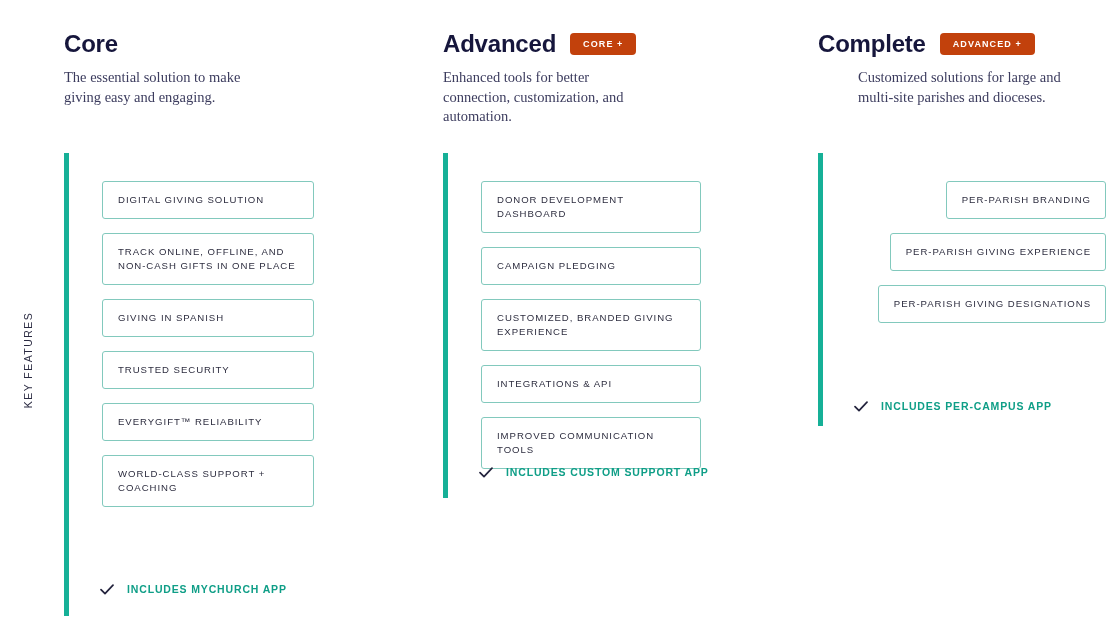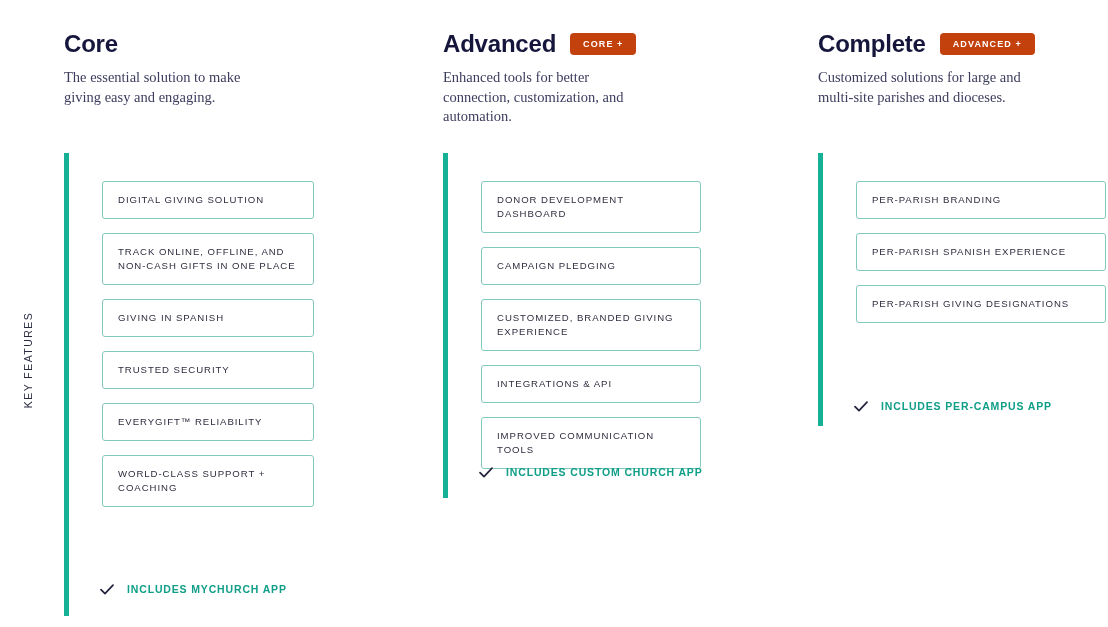--- a/index.html
+++ b/index.html
@@ -80,21 +80,21 @@
   .tier-desc {
     position: absolute;
     top: 68px;
     left: 0;
     width: 215px;
     font-family: "Liberation Serif", serif;
     font-size: 14.5px;
     line-height: 19.5px;
     color: #3c3c5e;
   }
-  #column-complete .tier-desc { width: 235px; }
+  #column-complete .tier-desc { width: 235px; margin-left: 40px; }
 
   
   .features-block {
     position: absolute;
     left: 0;
     top: 153px;
   }
   .accent-bar {
     position: absolute;
     left: 0;
@@ -109,21 +109,21 @@
   .feature-items {
     position: absolute;
     left: 38px;
     top: 28px;
     display: flex;
     flex-direction: column;
     gap: 14px;
   }
   #column-core     .feature-items { width: 212px; }
   #column-advanced .feature-items { width: 220px; }
-  #column-complete .feature-items { width: 250px; }
+  #column-complete .feature-items { width: 250px; align-items: flex-end; }
 
   .feature-box {
     box-sizing: border-box;
     border: 1px solid #82c9bd;
     border-radius: 3px;
     background: #ffffff;
     padding: 11px 14px 11px 15px;
     min-height: 37px;
     display: flex;
     align-items: center;
@@ -238,21 +238,21 @@
       </div>
       <div class="feature-box">
         <span class="feature-label">IMPROVED COMMUNICATION TOOLS</span>
       </div>
     </div>
 
     <div class="includes-row">
       <svg class="check-icon" viewBox="0 0 14 11">
         <path d="M1 5.6 L5 9.6 L13 1.2" fill="none" stroke="#23233d" stroke-width="1.7" stroke-linecap="round" stroke-linejoin="round"></path>
       </svg>
-      <span class="includes-label">INCLUDES CUSTOM CHURCH APP</span>
+      <span class="includes-label">INCLUDES CUSTOM SUPPORT APP</span>
     </div>
   </div>
 </div>
 
 <div class="column" id="column-complete">
 
   <div class="tier-head">
     <span class="tier-title">Complete</span>
     <span class="tier-badge">ADVANCED +</span>
   </div>
@@ -260,21 +260,21 @@
   <div class="tier-desc">Customized solutions for large and multi-site parishes and dioceses.</div>
 
   <div class="features-block">
     <div class="accent-bar"></div>
 
     <div class="feature-items">
       <div class="feature-box">
         <span class="feature-label">PER-PARISH BRANDING</span>
       </div>
       <div class="feature-box">
-        <span class="feature-label">PER-PARISH SPANISH EXPERIENCE</span>
+        <span class="feature-label">PER-PARISH GIVING EXPERIENCE</span>
       </div>
       <div class="feature-box">
         <span class="feature-label">PER-PARISH GIVING DESIGNATIONS</span>
       </div>
     </div>
 
     <div class="includes-row">
       <svg class="check-icon" viewBox="0 0 14 11">
         <path d="M1 5.6 L5 9.6 L13 1.2" fill="none" stroke="#23233d" stroke-width="1.7" stroke-linecap="round" stroke-linejoin="round"></path>
       </svg>

